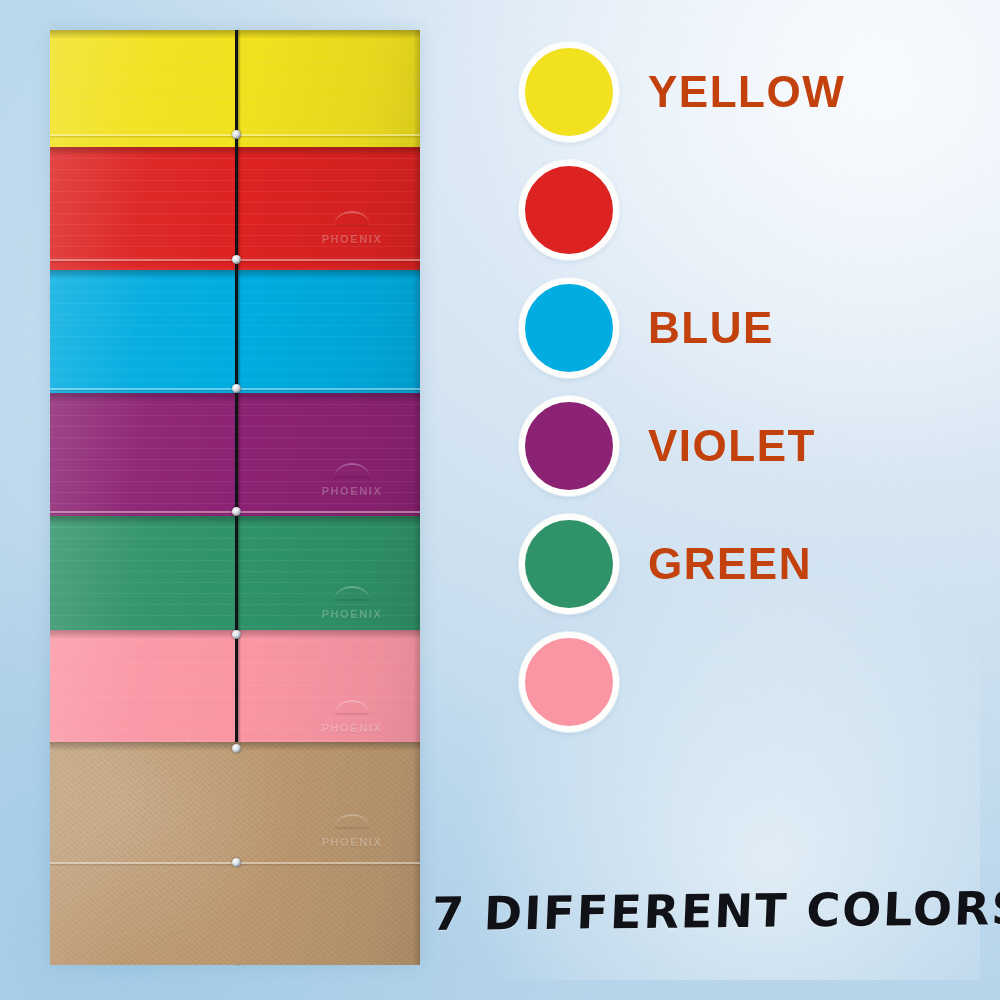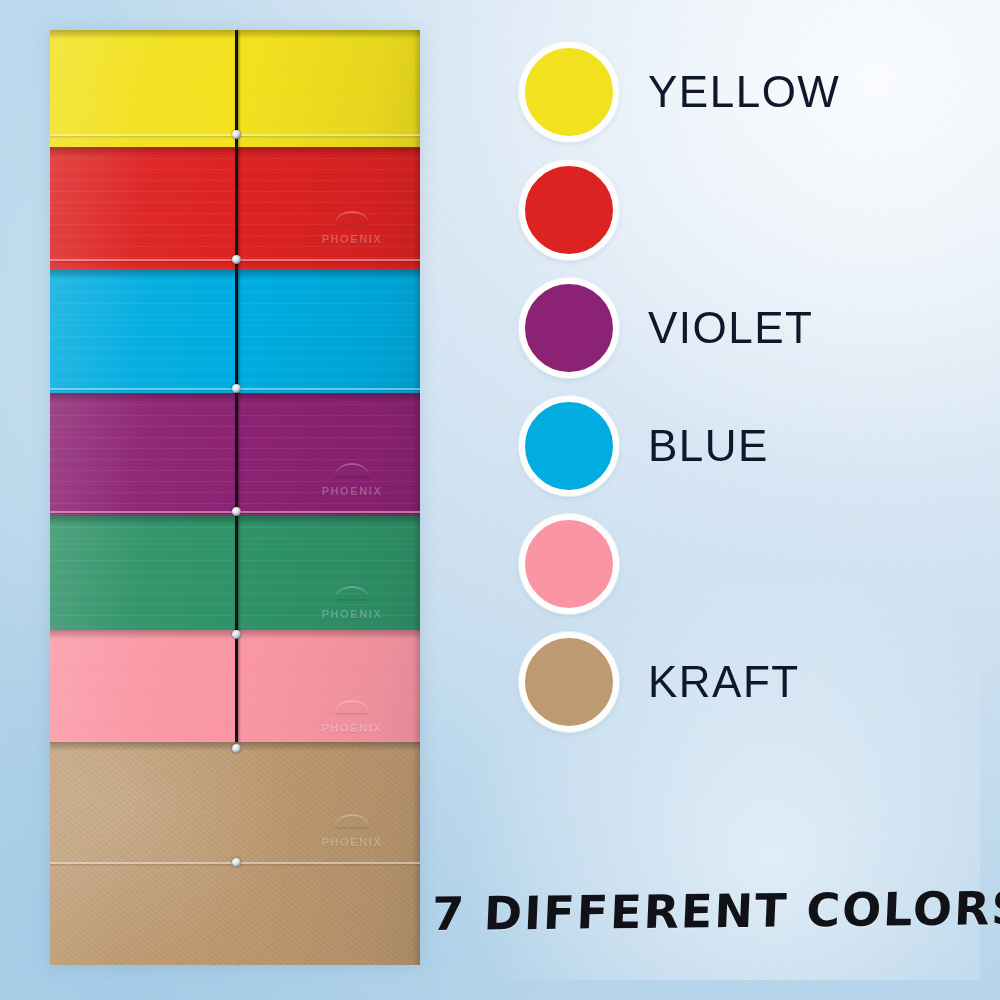--- a/index.html
+++ b/index.html
@@ -139,22 +139,22 @@
   }
   .dot {
     position:absolute; left:4px; top:4px; width:100px; height:100px;
     border-radius:50%;
     border:6px solid #fdfdfb;
     box-shadow:0 0 0 1px rgba(255,255,255,.55), 0 2px 5px rgba(110,150,180,.22);
   }
   .sw-label {
     position:absolute; left:143px; top:0; height:108px;
     display:flex; align-items:center;
-    font-size:44px; letter-spacing:1.5px; color:#0f172a;
-    font-family:"Liberation Sans", sans-serif; font-weight:400;
+    font-size:44px; letter-spacing:1.5px; color:#c2410c;
+    font-family:"Liberation Sans", sans-serif; font-weight:700;
     white-space:nowrap;
   }
 
   
   #headline {
     position:absolute; left:432px; top:884px; z-index:4;
     font-family:"DejaVu Sans", sans-serif;
     font-size:46px; font-weight:bold; letter-spacing:2px;
     color:#111217;
     transform:skewX(-3deg) rotate(-0.6deg);
@@ -270,36 +270,36 @@
       </div>
       <div class="sw-label">YELLOW</div>
     </div>
     <div class="sw-row">
       <div class="dot-wrap">
         <div class="dot" style="background: rgb(221, 34, 34);"></div>
       </div>
     </div>
     <div class="sw-row">
       <div class="dot-wrap">
+        <div class="dot" style="background: rgb(0, 172, 224);"></div>
+      </div>
+      <div class="sw-label">BLUE</div>
+    </div>
+    <div class="sw-row">
+      <div class="dot-wrap">
         <div class="dot" style="background: rgb(140, 34, 115);"></div>
       </div>
       <div class="sw-label">VIOLET</div>
     </div>
     <div class="sw-row">
       <div class="dot-wrap">
-        <div class="dot" style="background: rgb(0, 172, 224);"></div>
-      </div>
-      <div class="sw-label">BLUE</div>
+        <div class="dot" style="background: rgb(47, 146, 104);"></div>
+      </div>
+      <div class="sw-label">GREEN</div>
     </div>
     <div class="sw-row">
       <div class="dot-wrap">
         <div class="dot" style="background: rgb(250, 150, 164);"></div>
       </div>
     </div>
-    <div class="sw-row">
-      <div class="dot-wrap">
-        <div class="dot" style="background: rgb(189, 154, 114);"></div>
-      </div>
-      <div class="sw-label">KRAFT</div>
-    </div>
   </div>
 
 <div id="headline">7 DIFFERENT COLORS</div>
 
 </body></html>

